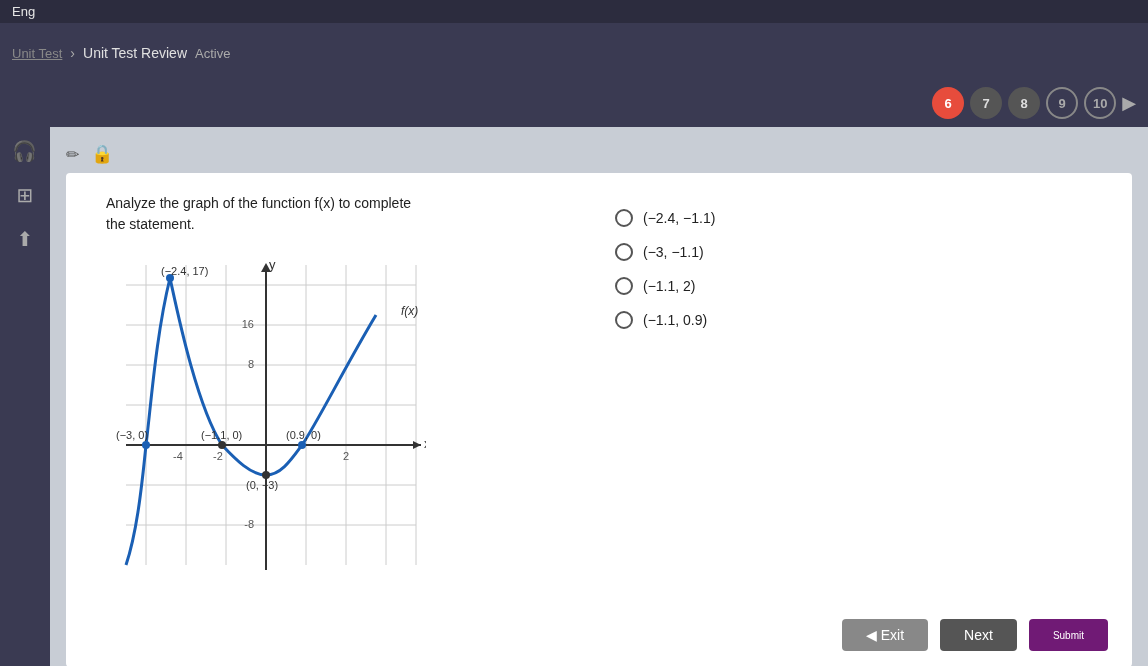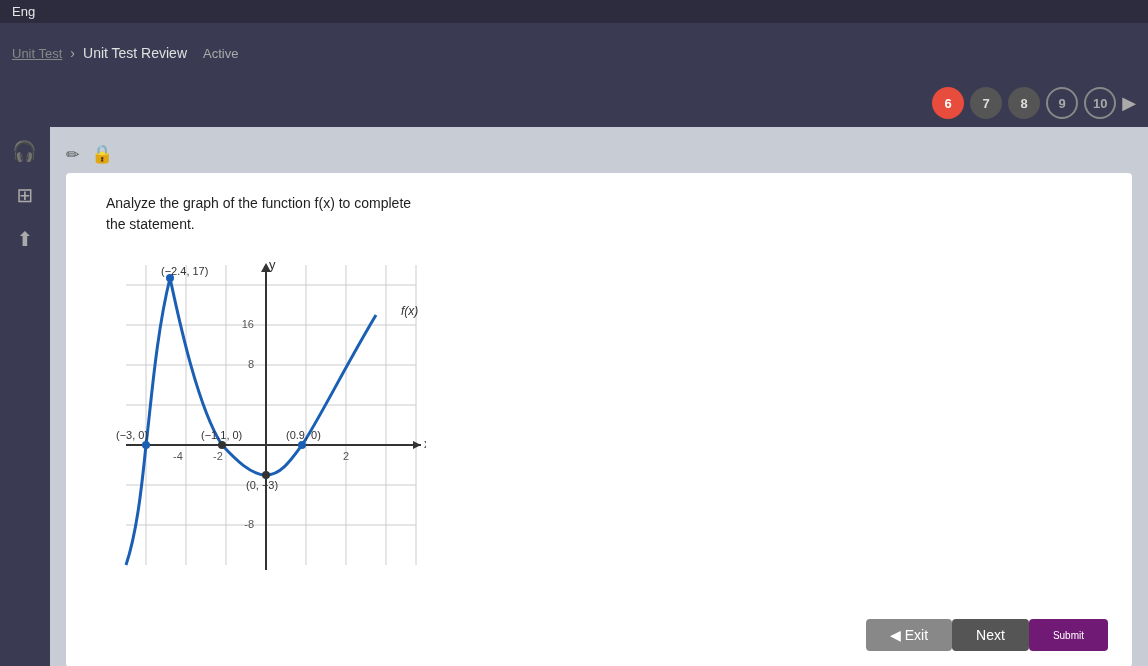--- a/index.html
+++ b/index.html
@@ -189,20 +189,21 @@
       display: inline-block;
       flex-shrink: 0;
     }
 
     
     .bottom-bar {
       position: absolute;
       bottom: 16px;
       right: 24px;
       display: flex;
+      gap: 12px;
     }
 
     .btn-back {
       background: #888;
       color: white;
       border: none;
       padding: 8px 24px;
       border-radius: 4px;
       cursor: pointer;
       font-size: 14px;
@@ -256,21 +257,21 @@
 <body>
 
 <div class="top-bar">
   <span class="top-bar-right">Eng</span>
 </div>
 
 <div class="breadcrumb-bar">
   <span class="breadcrumb-sub">Unit Test</span>
   <span class="breadcrumb-sep">›</span>
   <span class="breadcrumb-title">Unit Test Review</span>
-  <span style="margin-left:8px; color:#aaa; font-size:13px;">Active</span>
+  <span style="color:#aaa; font-size:13px;">Active</span>
 </div>
 
 <div class="question-nav">
   <button class="q-btn active">6</button>
   <button class="q-btn inactive">7</button>
   <button class="q-btn inactive">8</button>
   <button class="q-btn outline">9</button>
   <button class="q-btn outline">10</button>
   <button class="q-arrow">▶</button>
 </div>
@@ -355,20 +356,38 @@
             <text x="10" y="184" font-size="11" fill="#333" font-family="Arial">(−3, 0)</text>
             <text x="95" y="184" font-size="11" fill="#333" font-family="Arial">(−1.1, 0)</text>
             <text x="140" y="234" font-size="11" fill="#333" font-family="Arial">(0, −3)</text>
             <text x="180" y="184" font-size="11" fill="#333" font-family="Arial">(0.9, 0)</text>
           </svg>
         </div>
       </div>
 
       <div class="right-panel">
 
+        <div class="options-list">
+          <label class="option-item">
+            <span class="radio-circle"></span>
+            <span>(−2.4, −1.1)</span>
+          </label>
+          <label class="option-item">
+            <span class="radio-circle"></span>
+            <span>(−3, −1.1)</span>
+          </label>
+          <label class="option-item">
+            <span class="radio-circle"></span>
+            <span>(−1.1, 2)</span>
+          </label>
+          <label class="option-item">
+            <span class="radio-circle"></span>
+            <span>(−1.1, 0.9)</span>
+          </label>
+        </div>
       </div>
 
       <div class="bottom-bar">
         <button class="btn-back">◀ Exit</button>
         <button class="btn-next">Next</button>
         <button class="btn-submit">Submit</button>
       </div>
     </div>
   </div>
 </div>

